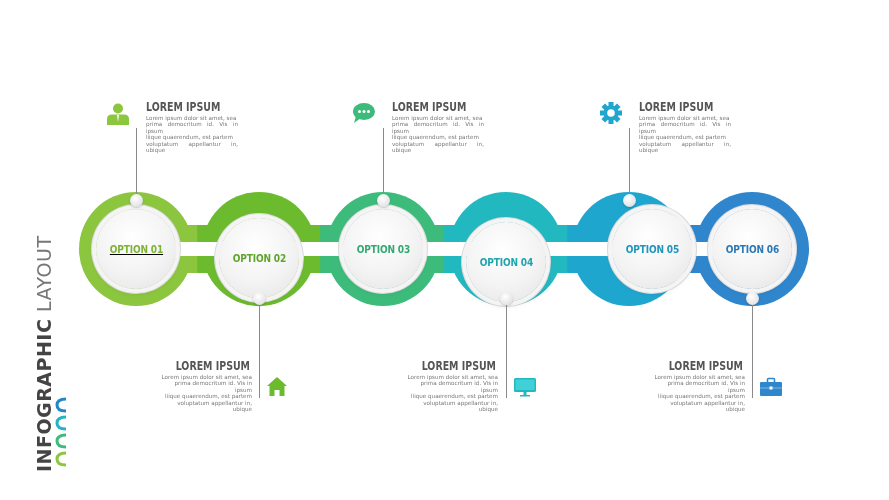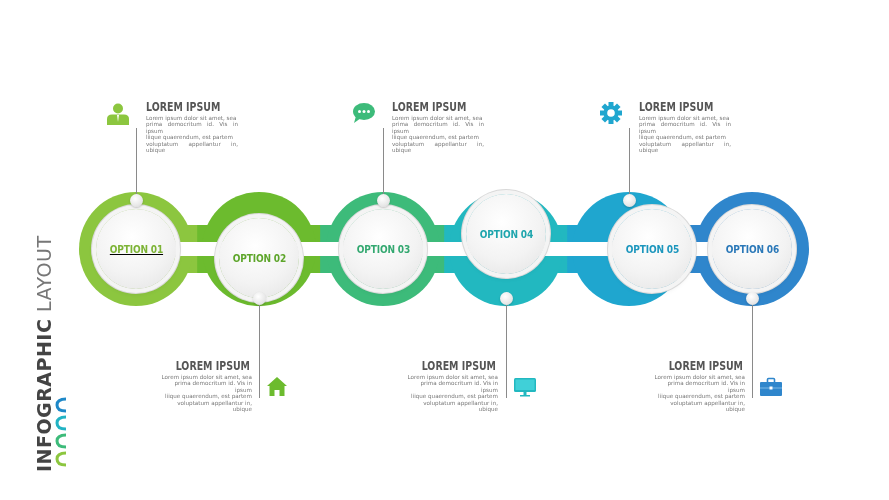--- a/index.html
+++ b/index.html
@@ -45,21 +45,21 @@
 
 <div class="inner" style="left:96px; top:209px;text-decoration:underline;">
     <span style="color:#7cb335;">OPTION 01</span>
   </div>
 <div class="inner" style="left:219px; top:218px;align-items:center;">
     <span style="color:#5da52a;">OPTION 02</span>
   </div>
 <div class="inner" style="left:343px; top:209px;">
     <span style="color:#33a870;">OPTION 03</span>
   </div>
-<div class="inner" style="left:466px; top:194px;">
+<div class="inner" style="left:466px; top:222px;">
     <span style="color:#1ea5ad;">OPTION 04</span>
   </div>
 <div class="inner" style="left:612px; top:209px;">
     <span style="color:#1c96bd;">OPTION 05</span>
   </div>
 <div class="inner" style="left:712px; top:209px;">
     <span style="color:#2a78b8;">OPTION 06</span>
   </div>
 
 <div class="knob" style="left:129.5px; top:194px;"></div>

